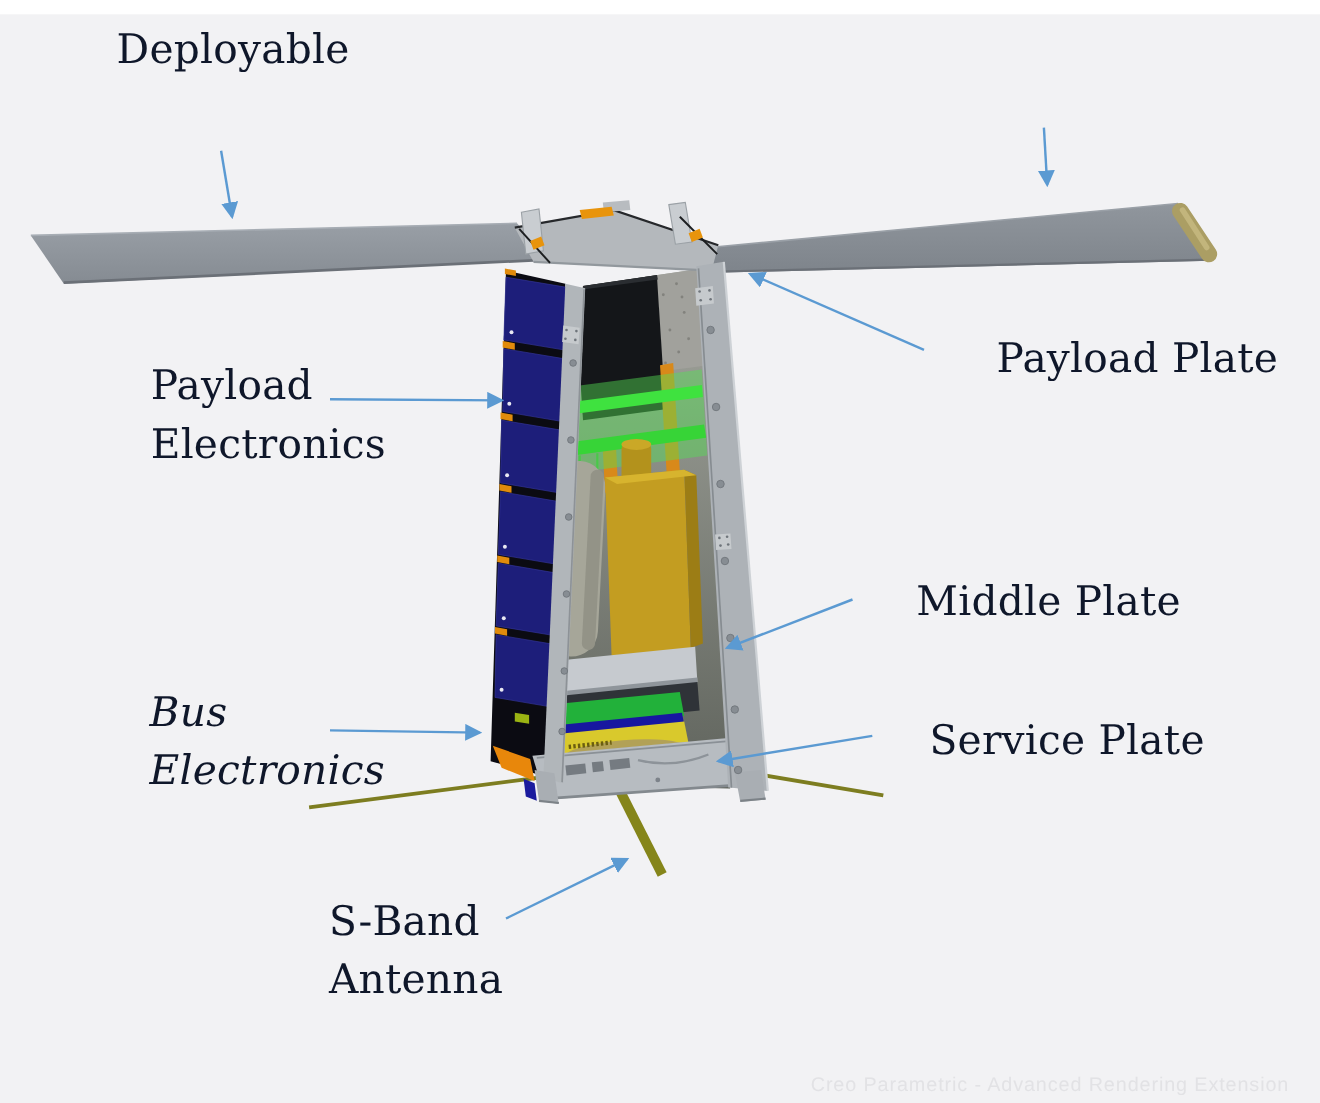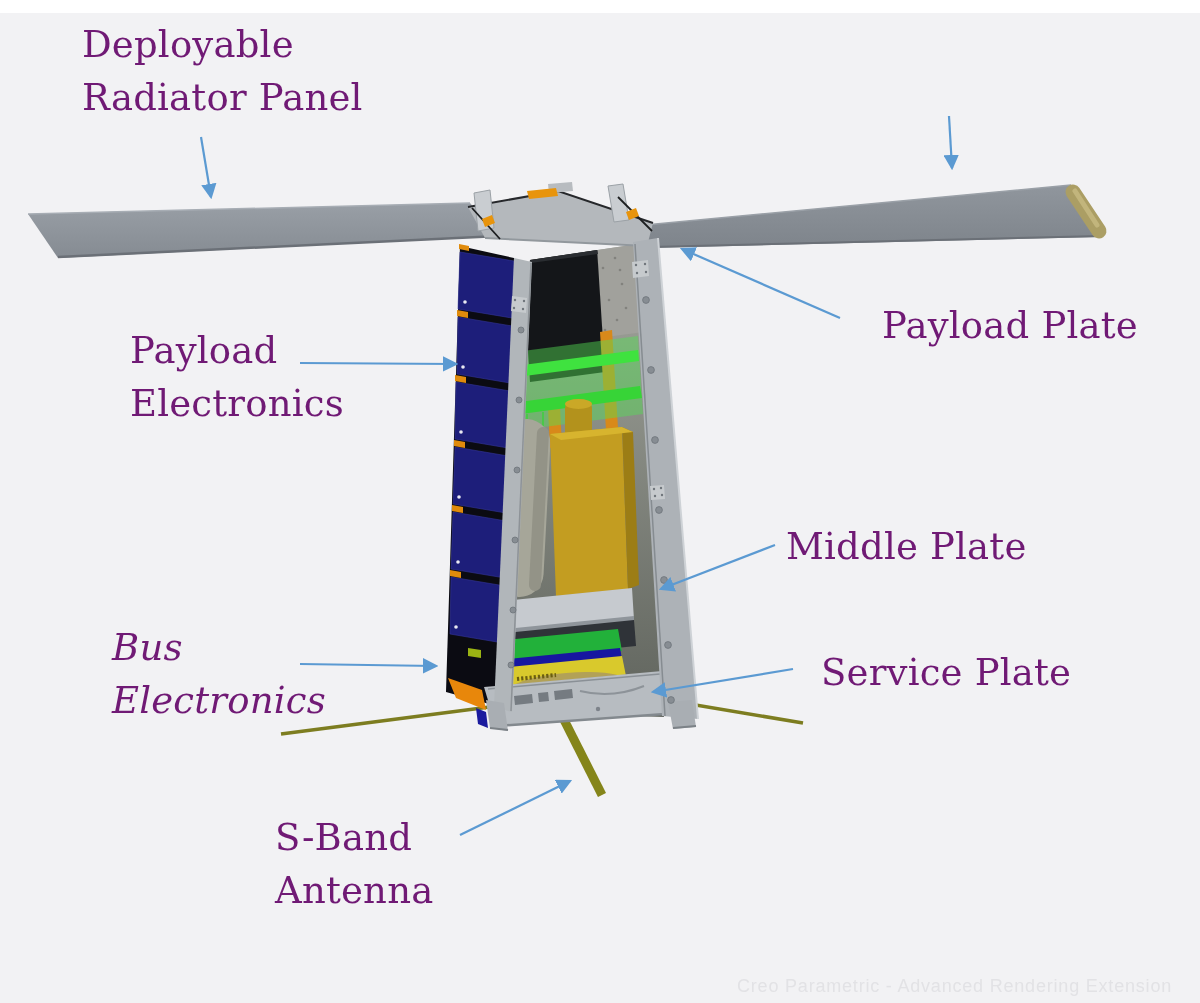--- a/index.html
+++ b/index.html
@@ -1,26 +1,26 @@
 <!DOCTYPE html>
 <html><head>
 <meta charset="utf-8">
 <style>
   html,body{margin:0;padding:0;background:#ffffff;}
   .canvas{position:relative;width:1200px;height:1003px;background:#f2f2f4;overflow:hidden;
           font-family:"DejaVu Serif", "Liberation Serif", serif;}
   .top-strip{position:absolute;top:0;left:0;width:1200px;height:13px;background:#ffffff;}
   .scene{position:absolute;top:0;left:0;width:1200px;height:1003px;}
-  .diagram-label{position:absolute;font-size:37px;line-height:53px;color:#701a75;
-                 letter-spacing:0.2px;white-space:nowrap;}
+  .diagram-label{position:absolute;font-size:37px;line-height:53px;color:#0f172a;
+                 letter-spacing:0.2px;white-space:nowrap;margin-left:24px;}
   .lbl-radiator{left:82px;top:18px;}
   .lbl-strain{left:695px;top:10px;}
-  .lbl-payload-el{left:130px;top:324px;}
+  .lbl-payload-el{left:113px;top:324px;}
   .lbl-payload-plate{left:882px;top:299px;}
-  .lbl-middle-plate{left:786px;top:520px;}
+  .lbl-middle-plate{left:809px;top:520px;}
   .lbl-bus-el{left:112px;top:621px;font-style:italic;}
   .lbl-service-plate{left:821px;top:646px;}
   .lbl-sband{left:275px;top:811px;}
   .watermark{position:absolute;left:737px;top:976px;font-family:"Liberation Sans", sans-serif;
              font-size:18px;letter-spacing:0.8px;color:#e2e2e5;white-space:nowrap;}
 </style>
 </head>
 <body>
 
 <div class="canvas">
@@ -227,21 +227,20 @@
       <line x1="840" y1="318" x2="682" y2="249" marker-end="url(#ah)"></line>
       <line x1="775" y1="545" x2="661" y2="589" marker-end="url(#ah)"></line>
       <line x1="300" y1="664" x2="436" y2="666" marker-end="url(#ah)"></line>
       <line x1="793" y1="669" x2="653" y2="692" marker-end="url(#ah)"></line>
       <line x1="460" y1="835" x2="570" y2="781" marker-end="url(#ah)"></line>
     </g>
   </svg>
 
   <div class="diagram-label lbl-radiator">
     <div>Deployable</div>
-    <div>Radiator Panel</div>
   </div>
   <div class="diagram-label lbl-payload-el">
     <div>Payload</div>
     <div>Electronics</div>
   </div>
   <div class="diagram-label lbl-payload-plate">
     <div>Payload Plate</div>
   </div>
   <div class="diagram-label lbl-middle-plate">
     <div>Middle Plate</div>

